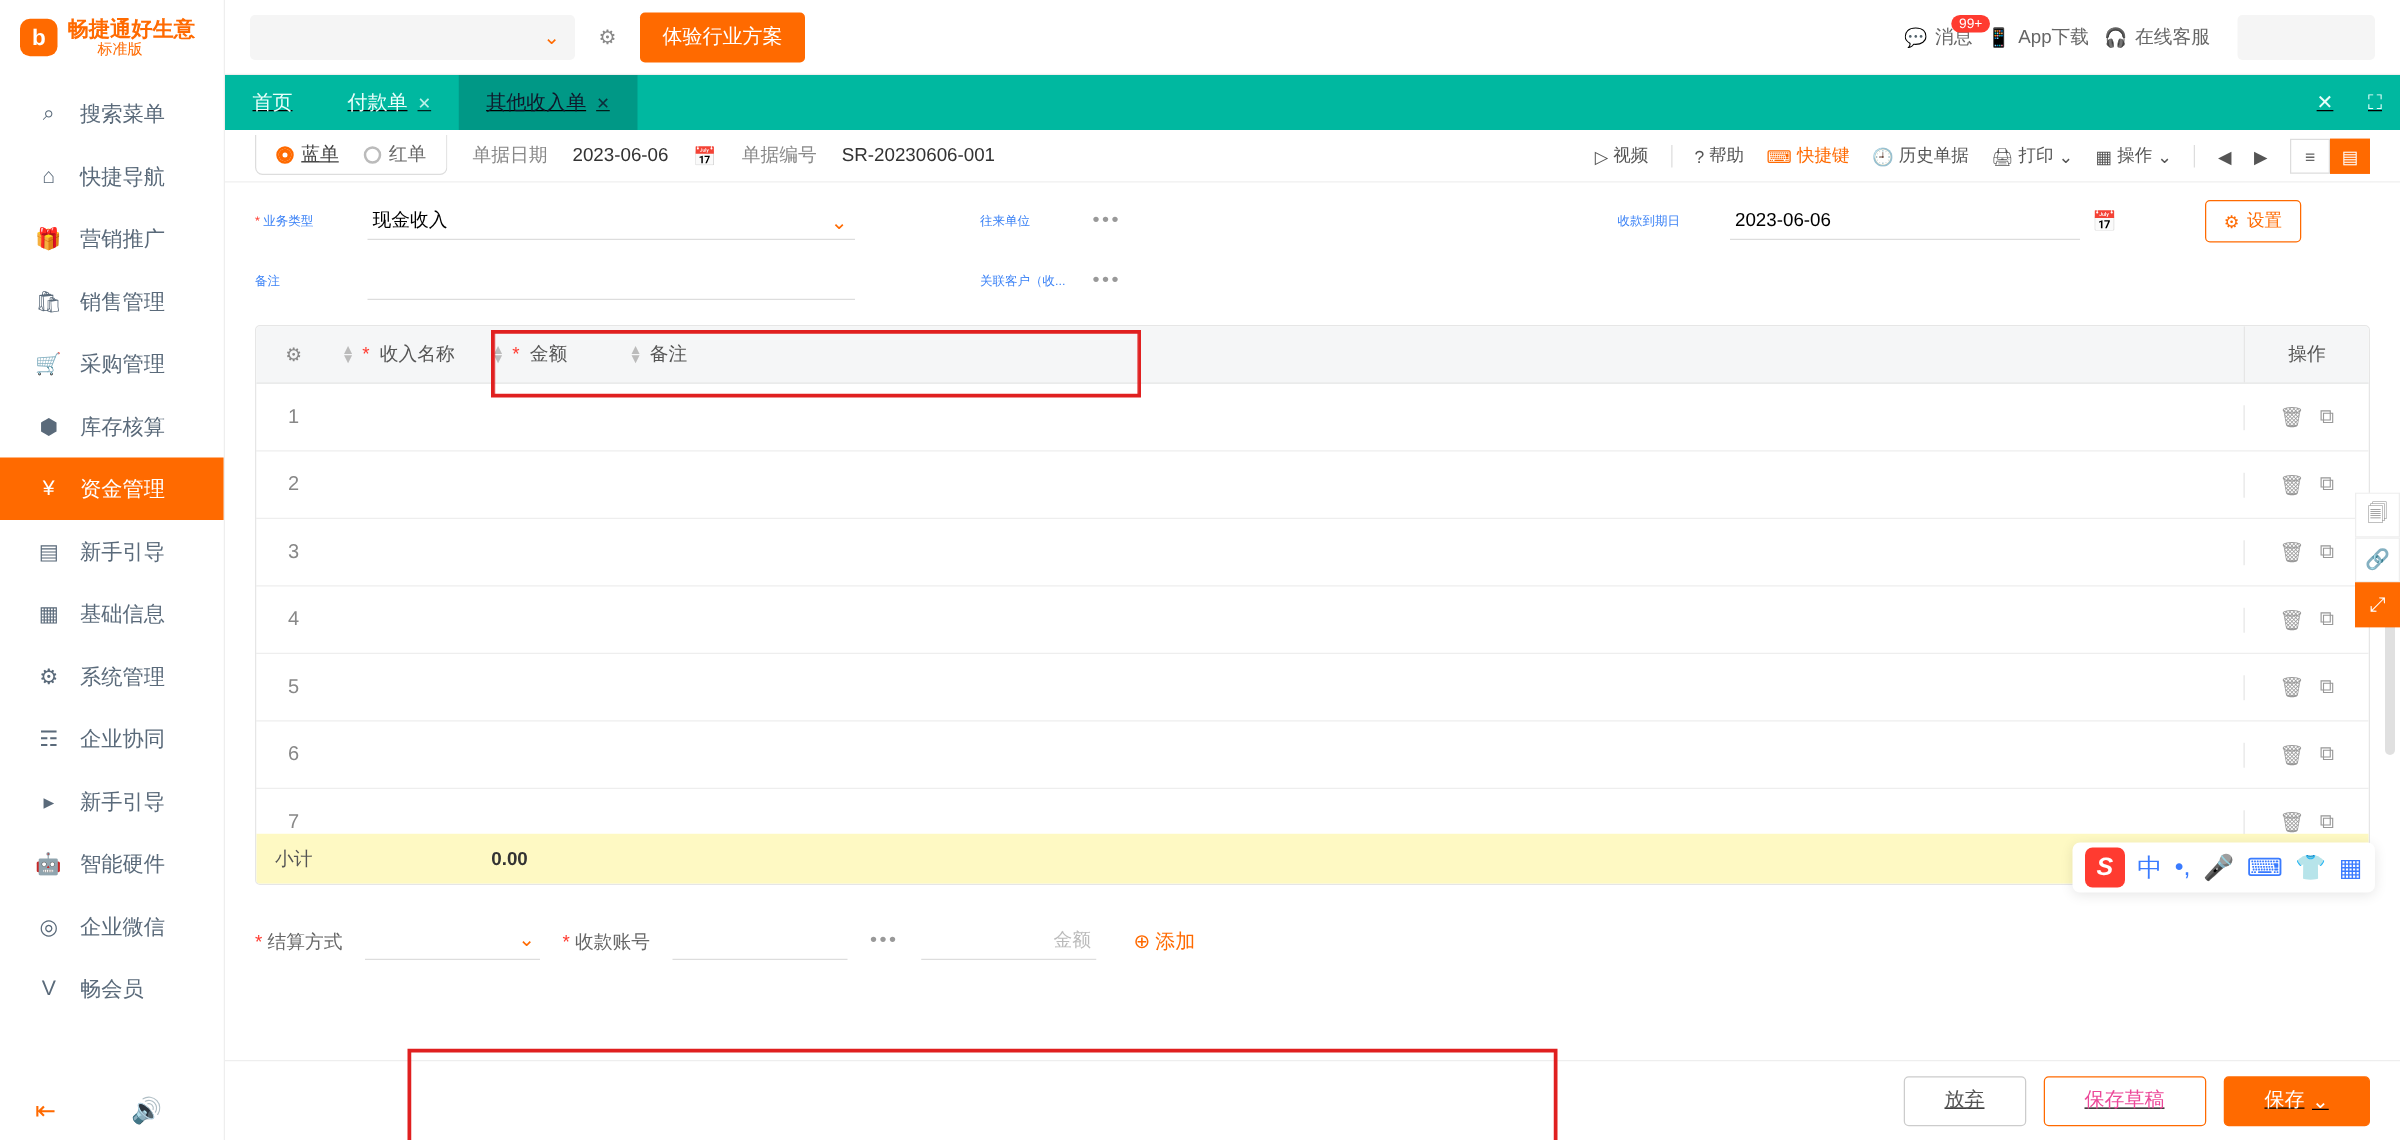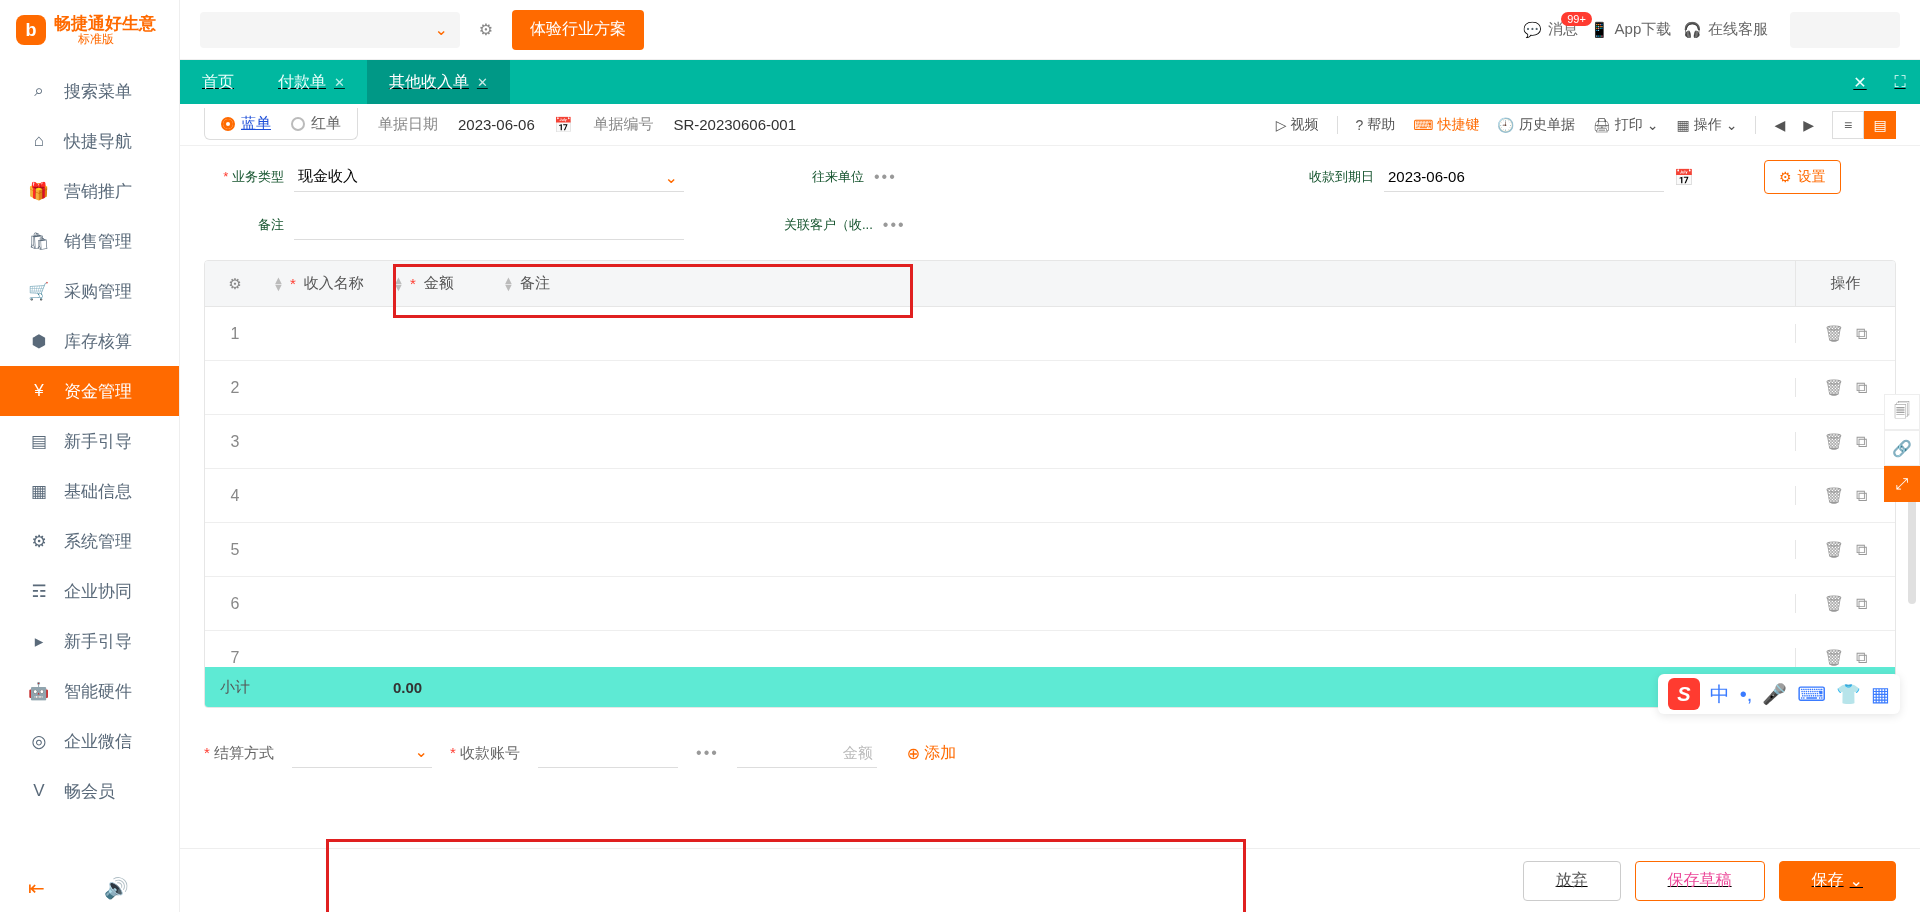--- a/index.html
+++ b/index.html
@@ -32,50 +32,50 @@
 .gear-btn { width: 28px; height: 28px; color: #888; display: flex; align-items: center; justify-content: center; cursor: pointer; }
 .try-btn { height: 40px; padding: 0 18px; background: #ff6a00; color: #fff; border: none; border-radius: 4px; font-size: 16px; cursor: pointer; }
 .top-spacer { flex: 1; }
 .top-link { color: #666; font-size: 15px; display: flex; align-items: center; gap: 6px; cursor: pointer; position: relative; }
 .badge { position: absolute; top: -8px; right: -14px; background: #ff3b30; color: #fff; font-size: 11px; padding: 1px 6px; border-radius: 10px; }
 .avatar-box { width: 110px; height: 36px; background: #f5f5f5; border-radius: 4px; margin-left: 10px; }
 
 
 .tabs-strip { height: 44px; background: #00b8a0; display: flex; align-items: stretch; text-decoration: underline; }
 .tab { padding: 0 22px; display: flex; align-items: center; color: #eafffb; font-size: 16px; gap: 8px; cursor: pointer; }
-.tab.active { background: #009886; color: #ffffff; }
+.tab.active { background: #009886; color: #0f172a; }
 .tab-close { font-size: 13px; opacity: .8; }
 .tabs-spacer { flex: 1; }
 .tab-btn { width: 40px; display: flex; align-items: center; justify-content: center; color: #eafffb; cursor: pointer; }
 
 
 .page { flex: 1; background: #fff; position: relative; overflow: hidden; }
 
 
 .form-toolbar { height: 42px; display: flex; align-items: center; padding: 0 24px; gap: 20px; color: #666; font-size: 15px; border-bottom: 1px solid #f0f0f0; }
 .radio-grp { display: flex; gap: 20px; align-items: center; background: #fff; border: 1px solid #ddd; border-top: none; border-radius: 0 0 6px 6px; padding: 6px 16px; margin-top: -1px; }
 .radio { display: flex; align-items: center; gap: 6px; cursor: pointer; }
 .radio .dot { width: 14px; height: 14px; border-radius: 50%; border: 2px solid #bbb; display: inline-block; }
 .radio.sel .dot { border-color: #ff6a00; box-shadow: inset 0 0 0 3px #ff6a00; }
-.radio.sel { color: #1d4ed8; text-decoration: underline; }
+.radio.sel { color: #404040; text-decoration: underline; }
 .f-label { color: #888; }
 .f-val { color: #333; }
 .cal-icon { color: #ff6a00; }
 .toolbar-right { margin-left: auto; display: flex; align-items: center; gap: 18px; font-size: 14px; }
 .t-link { display: flex; align-items: center; gap: 4px; color: #555; cursor: pointer; }
 .t-divider { width: 1px; height: 18px; background: #ddd; }
 .viewtoggle { display: flex; }
 .viewtoggle span { width: 32px; height: 28px; display: flex; align-items: center; justify-content: center; border: 1px solid #ddd; cursor: pointer; }
 .viewtoggle .sel { background: #ff6a00; color: #fff; border-color: #ff6a00; }
 
 
 .form-rows { padding: 14px 24px 4px; }
 .f-row { display: flex; align-items: center; gap: 40px; margin-bottom: 16px; }
 .f-cell { display: flex; align-items: center; gap: 10px; }
-.f-cell label { color: #14532d; font-size: 13px; min-width: 80px; text-align: right; }
+.f-cell label { color: #3b82f6; font-size: 10px; min-width: 80px; }
 .req::before { content: "* "; color: #ff3b30; }
 .f-input { border: none; border-bottom: 1px solid #ddd; height: 30px; font-size: 15px; padding: 0 4px; outline: none; background: transparent; }
 .f-input::placeholder { color: #bbb; }
 .bizselect { width: 390px; position: relative; }
 .bizselect .chev { position: absolute; right: 6px; top: 6px; color: #ff6a00; }
 .more-dots { color: #999; letter-spacing: 2px; cursor: pointer; }
 .settings-btn { height: 34px; padding: 0 14px; border: 1px solid #ff6a00; color: #ff6a00; background: #fff; border-radius: 4px; font-size: 14px; display: flex; align-items: center; gap: 6px; cursor: pointer; }
 
 
 .hl1 { position: absolute; left: 213px; top: 160px; width: 520px; height: 54px; border: 3px solid #e02020; pointer-events: none; z-index: 40; }
@@ -91,21 +91,21 @@
 .col-ops { width: 100px; display: flex; align-items: center; justify-content: center; border-left: 1px solid #e6e6e6; }
 .sort-ic { color: #bbb; font-size: 11px; display: flex; flex-direction: column; line-height: 7px; }
 .req-th { color: #ff3b30; margin-right: 2px; }
 
 .tbl-body { max-height: 360px; overflow-y: auto; }
 .tbl-row { display: flex; height: 54px; border-bottom: 1px solid #eee; align-items: center; }
 .tbl-row .col-gear { color: #888; }
 .tbl-row .col-ops { gap: 12px; color: #999; }
 .row-ic { cursor: pointer; }
 
-.subtotal { display: flex; height: 40px; background: #5eead4; align-items: center; font-size: 15px; }
+.subtotal { display: flex; height: 40px; background: #fef9c3; align-items: center; font-size: 15px; }
 .subtotal .col-gear { color: #555; }
 .subtotal .col-amt { color: #333; font-weight: 600; }
 
 
 .settle-row { display: flex; align-items: center; padding: 30px 24px 10px; gap: 18px; }
 .settle-row label { color: #666; font-size: 15px; }
 .settle-input { width: 140px; }
 .add-link { color: #ff6a00; display: flex; align-items: center; gap: 4px; cursor: pointer; margin-left: 12px; }
 
 

